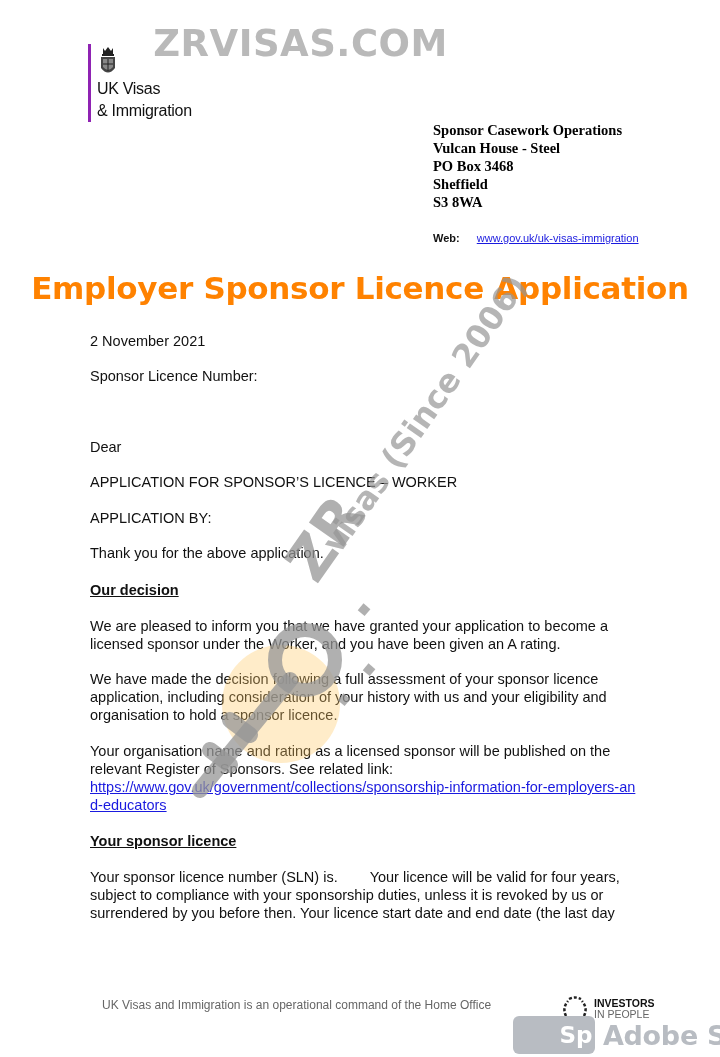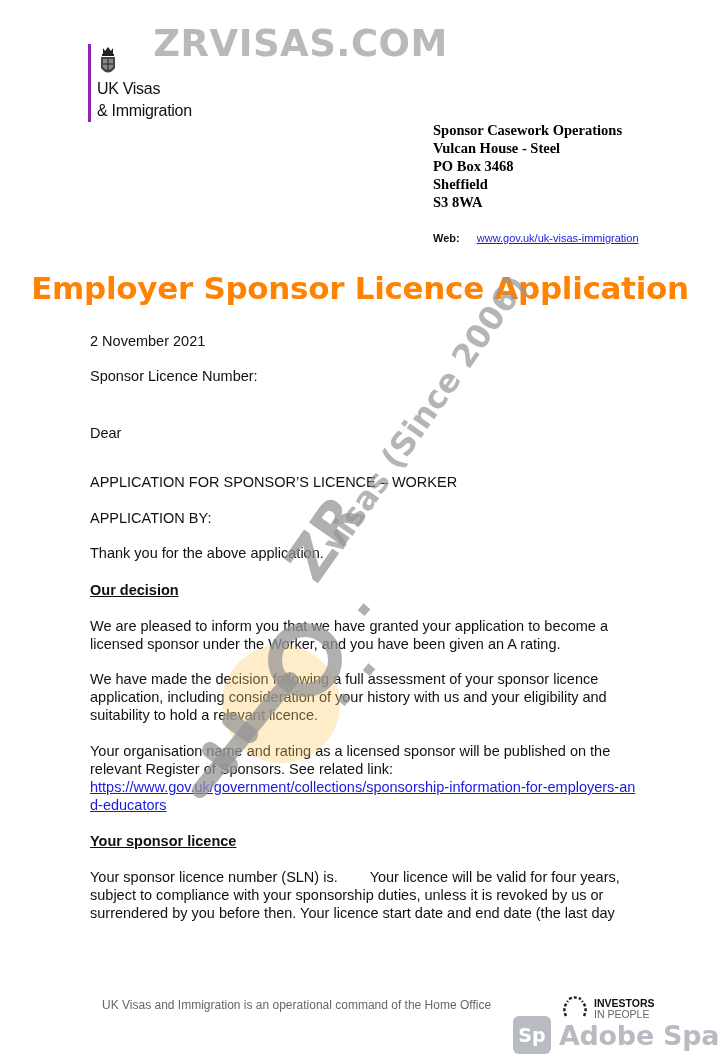--- a/index.html
+++ b/index.html
@@ -28,21 +28,21 @@
   .heading { font-weight: bold; text-decoration: underline; }
 
   .footer-text { position: absolute; left: 90px; top: 998px; font-size: 12px; color: #666; white-space: nowrap; margin-left: 12px; }
   .iip { position: absolute; left: 560px; top: 996px; }
   .iip-text { position: absolute; left: 34px; top: 2px; font-size: 10.5px; line-height: 11px; white-space: nowrap; }
   .iip-text .l1 { font-weight: bold; color: #111; }
   .iip-text .l2 { color: #666; }
 
   .spark { position: absolute; left: 513px; top: 1016px; height: 38px; display: flex; align-items: center; }
   .spark-badge { width: 38px; height: 38px; background: #b8bcc2; border-radius: 6px; color: #fff;
-    font-family: "DejaVu Sans", sans-serif; font-weight: bold; font-size: 19px; display: flex; align-items: center; justify-content: center; }
+    font-family: "DejaVu Sans", sans-serif; font-weight: bold; font-size: 23px; display: flex; align-items: center; justify-content: center; padding-left: 44px; }
   .spark-label { margin-left: 8px; font-family: "DejaVu Sans", sans-serif; font-weight: bold; font-size: 27px; color: #b8bcc2; letter-spacing: -0.3px; white-space: nowrap; }
 
   .wm { position: absolute; pointer-events: none; }
   .wm-circle { left: 222px; top: 645px; width: 118px; height: 118px; border-radius: 50%; background: rgba(255, 200, 100, 0.35); }
   .wm-text { left: 330px; top: 530px; transform-origin: left center; transform: rotate(-55deg);
     font-family: "DejaVu Sans", sans-serif; font-weight: bold; font-size: 32px; color: rgba(150,150,150,0.7); white-space: nowrap; }
   .wm-zr { left: 300px; top: 540px; transform-origin: left center; transform: rotate(-55deg);
     font-family: "DejaVu Sans", sans-serif; font-weight: bold; font-size: 58px; color: rgba(150,150,150,0.75); white-space: nowrap; }
   .wm-key { left: 170px; top: 600px; width: 220px; height: 200px; }
 </style>
@@ -77,31 +77,31 @@
 <div class="web">
   <span class="web-label">Web:</span>
   <a class="link">www.gov.uk/uk-visas-immigration</a>
 </div>
 
 <div class="promo-title">Employer Sponsor Licence Application</div>
 
 <div class="body">
   <div class="p" style="top:0">2 November 2021</div>
   <div class="p" style="top:35px">Sponsor Licence Number:</div>
-  <div class="p" style="top:92px">Dear</div>
+  <div class="p" style="top:106px">Dear</div>
   <div class="p" style="top:141px">APPLICATION FOR SPONSOR’S LICENCE – WORKER</div>
   <div class="p" style="top:177px">APPLICATION BY:</div>
   <div class="p" style="top:212px">Thank you for the above application.</div>
 
   <div class="p heading" style="top:249px">Our decision</div>
   <div class="p" style="top:285px">We are pleased to inform you that we have granted your application to become a</div>
   <div class="p" style="top:303px">licensed sponsor under the Worker, and you have been given an A rating.</div>
   <div class="p" style="top:338px">We have made the decision following a full assessment of your sponsor licence</div>
   <div class="p" style="top:356px">application, including consideration of your history with us and your eligibility and</div>
-  <div class="p" style="top:374px">suitability to hold a relevant licence.</div>
+  <div class="p" style="top:374px">organisation to hold a sponsor licence.</div>
   <div class="p" style="top:410px">Your organisation name and rating as a licensed sponsor will be published on the</div>
   <div class="p" style="top:428px">relevant Register of Sponsors. See related link:</div>
   <a class="p link" style="top:446px">https://www.gov.uk/government/collections/sponsorship-information-for-employers-an</a>
   <a class="p link" style="top:464px">d-educators</a>
 
   <div class="p heading" style="top:500px">Your sponsor licence</div>
   <div class="p" style="top:536px; white-space:pre">Your sponsor licence number (SLN) is.        Your licence will be valid for four years,</div>
   <div class="p" style="top:554px">subject to compliance with your sponsorship duties, unless it is revoked by us or</div>
   <div class="p" style="top:572px">surrendered by you before then. Your licence start date and end date (the last day</div>
 </div>

